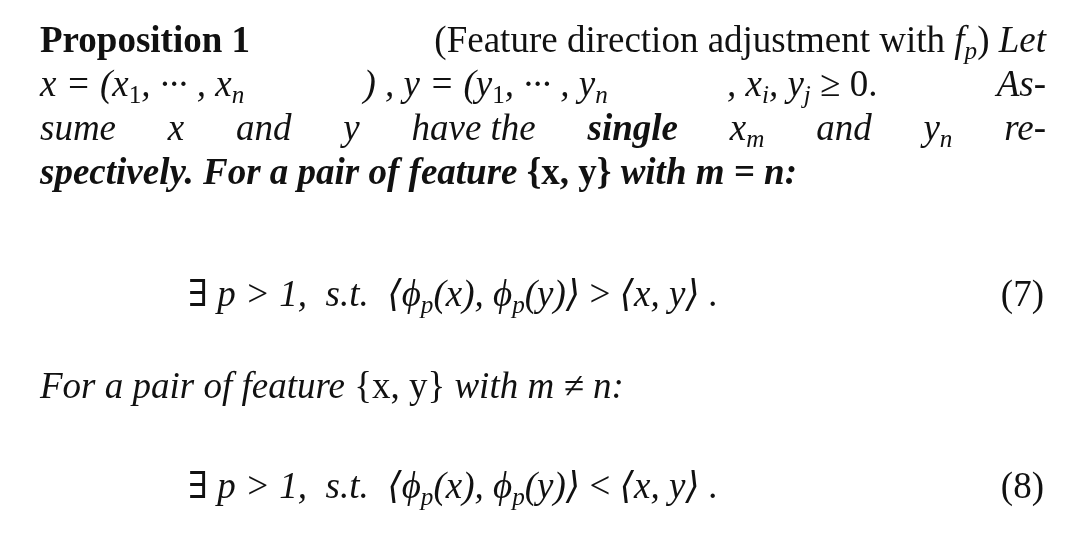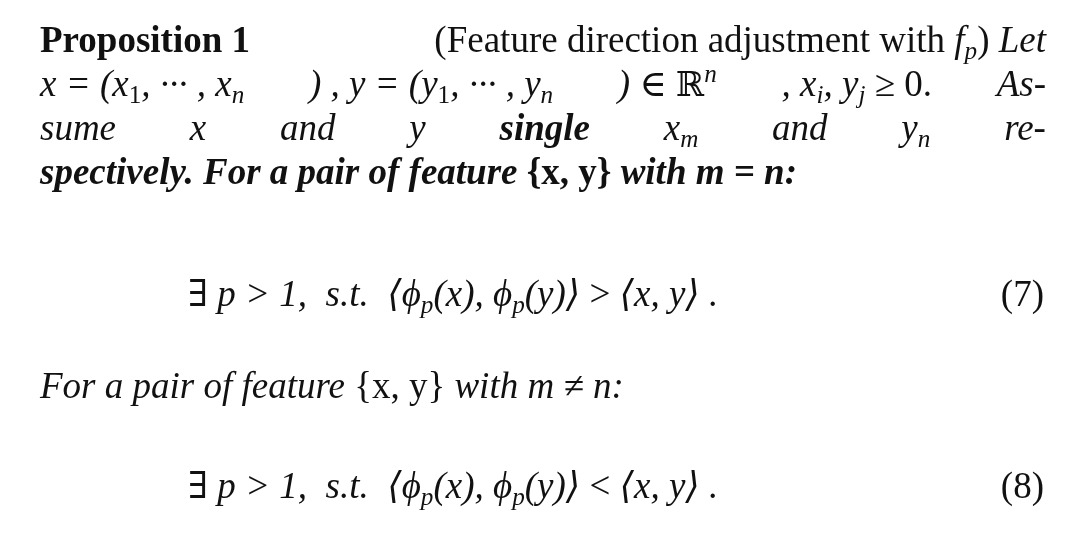--- a/index.html
+++ b/index.html
@@ -64,30 +64,30 @@
 <div class="page">
 
   <div class="line justify" style="top:18px;">
     <span><b>Proposition 1</b></span>
     <span><span>(Feature direction adjustment with </span><span class="m"><span>f</span><sub>p</sub></span><span>)</span> <span class="it">Let</span></span>
   </div>
 
   <div class="line justify" style="top:62px;">
     <span class="m"><span>x = (x</span><sub class="up">1</sub><span>, ··· , x</span><sub>n</sub></span>
     <span class="m"><span>) , y = (y</span><sub class="up">1</sub><span>, ··· , y</span><sub>n</sub></span>
-    <span class="m"><span>) ∈ </span><span class="bb">ℝ</span><sup>n</sup></span>
     <span class="m"><span>, x</span><sub>i</sub><span>, y</span><sub>j</sub><span class="up"> ≥ 0.</span></span>
     <span class="it">As-</span>
   </div>
 
   <div class="line justify it" style="top:106px;">
     <span>sume</span>
     <span class="m">x</span>
     <span>and</span>
     <span class="m">y</span>
+    <span>have the</span>
     <b>single</b>
     <span class="m"><span>x</span><sub>m</sub></span>
     <span>and</span>
     <span class="m"><span>y</span><sub>n</sub></span>
     <span>re-</span>
   </div>
 
   <div class="line it" style="top:150px;font-weight:bold;">
     <span>spectively. For a pair of feature</span>
     <span class="up">{x, y}</span>

